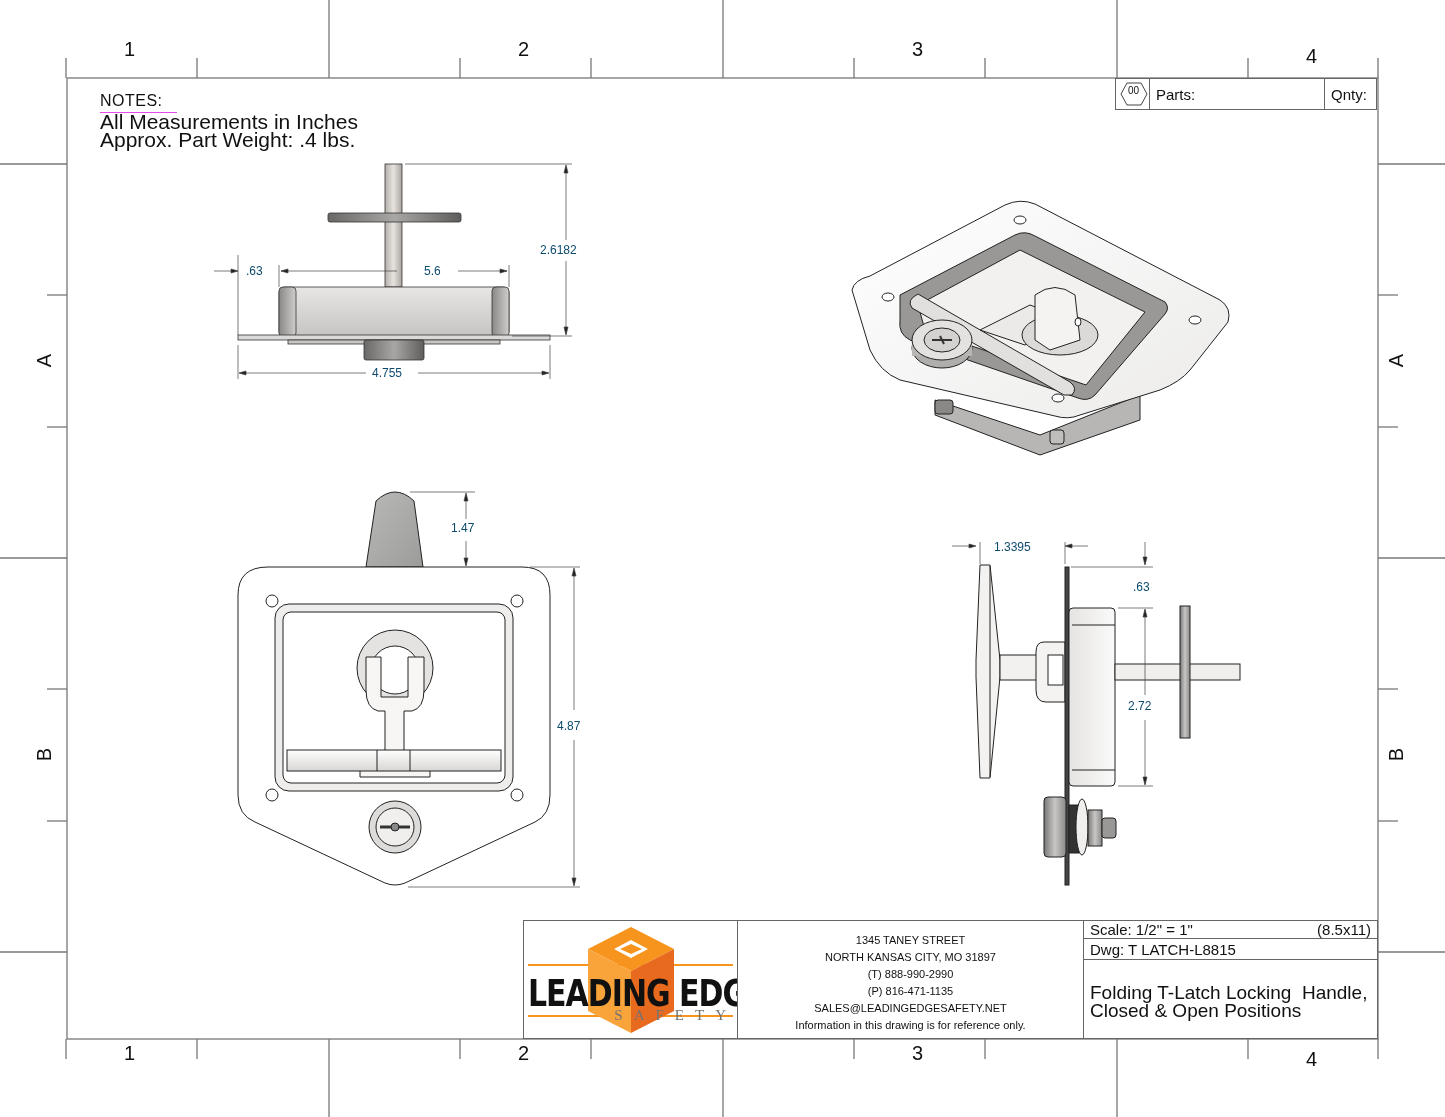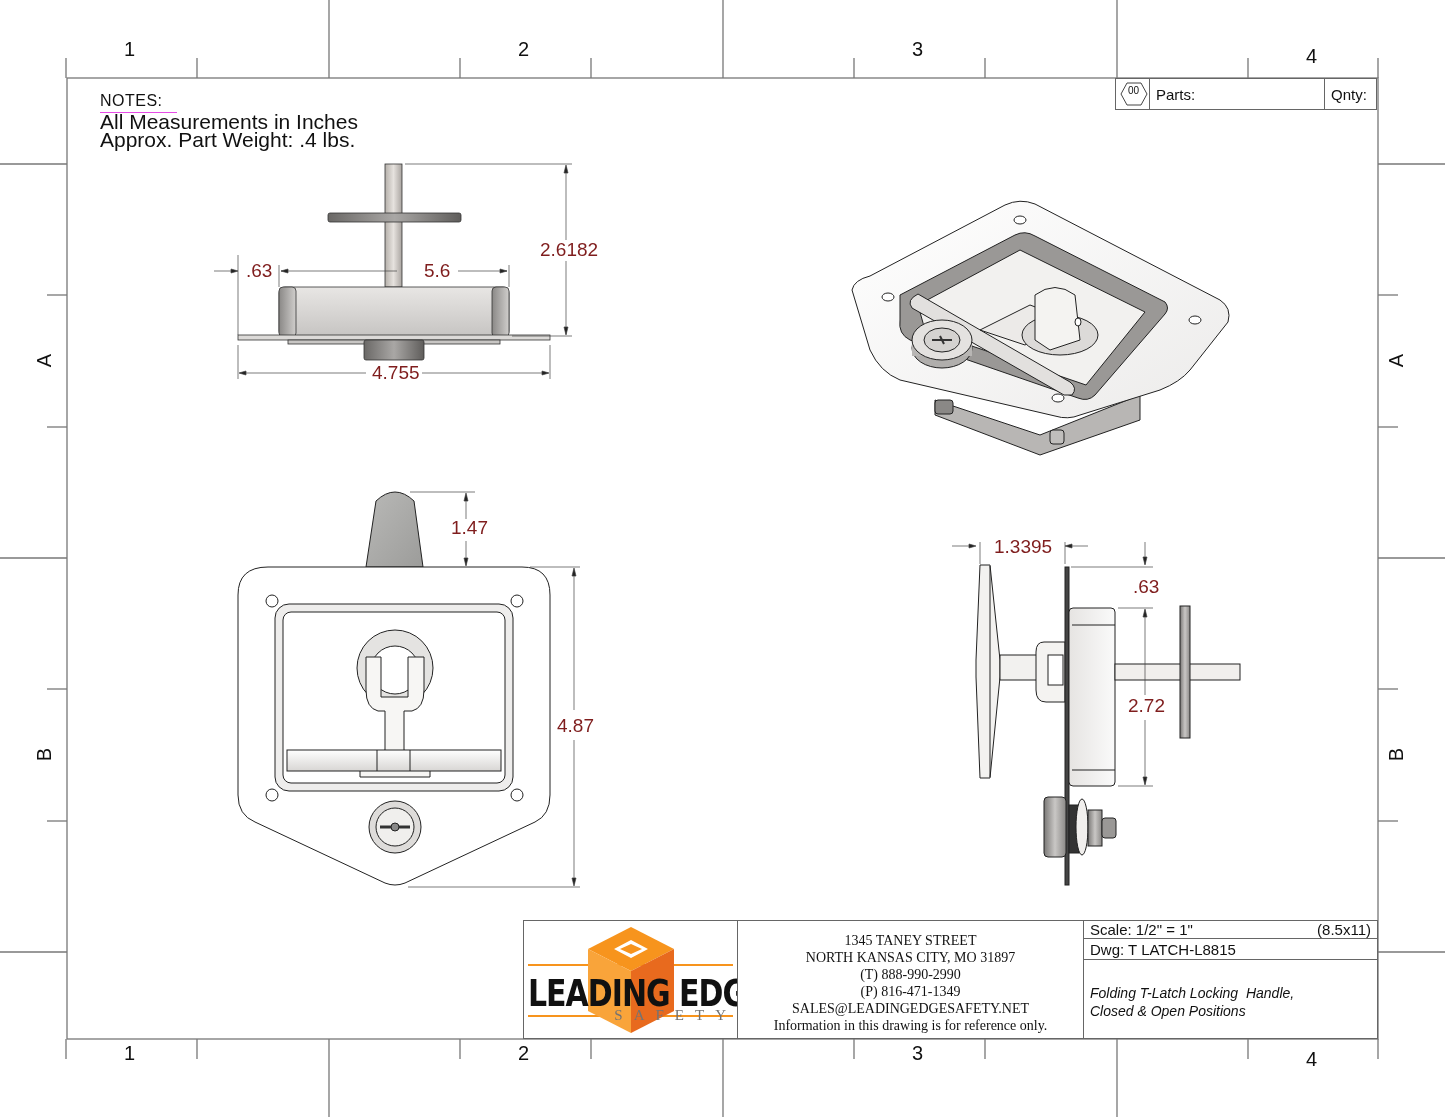--- a/index.html
+++ b/index.html
@@ -8,27 +8,27 @@
   .frame-svg{position:absolute;left:0;top:0;}
   .zone-num{position:absolute;font-size:20px;font-family:"Liberation Sans",sans-serif;color:#111;}
   .zone-letter{position:absolute;font-size:20px;font-family:"Liberation Sans",sans-serif;color:#111;transform:rotate(-90deg);}
   .zone-letter.right{transform:rotate(-90deg);}
   .notes{position:absolute;left:100px;top:90px;}
   .notes-title{font-size:16px;letter-spacing:0.5px;border-bottom:1px solid #e64ce6;display:inline-block;padding-right:14px;line-height:22px;font-family:"Liberation Sans",sans-serif;}
   .notes-line{font-size:21px;line-height:18px;font-family:"Liberation Sans",sans-serif;}
   .parts-table{position:absolute;left:1115px;top:78px;width:262px;height:32px;border:1px solid #666;display:flex;box-sizing:border-box;font-size:15px;font-family:"Liberation Sans",sans-serif;}
   .parts-table .cell{display:flex;align-items:center;border-right:1px solid #666;padding-left:6px;box-sizing:border-box;}
   .parts-table .cell:last-child{border-right:none;}
-  .dim{position:absolute;font-size:19px;font-family:"Liberation Sans",sans-serif;color:#7f1d1d;background:#fff;padding:0 2px;line-height:16px;}
+  .dim{position:absolute;font-size:12px;font-family:"Liberation Sans",sans-serif;color:#0c4a6e;background:#fff;padding:0 2px;line-height:16px;}
   .title-block{position:absolute;left:523px;top:920px;width:855px;height:119px;border:1px solid #666;box-sizing:border-box;display:flex;}
   .tb-logo{width:213px;border-right:1px solid #666;position:relative;overflow:hidden;}
-  .tb-address{width:346px;border-right:1px solid #666;text-align:center;font-size:14px;line-height:17px;padding-top:11px;box-sizing:border-box;font-family:Liberation Serif, serif;}
+  .tb-address{width:346px;border-right:1px solid #666;text-align:center;font-size:11px;line-height:17px;padding-top:11px;box-sizing:border-box;font-family:Liberation Sans, sans-serif;}
   .tb-info{flex:1;display:flex;flex-direction:column;font-family:"Liberation Sans",sans-serif;}
   .tb-row{border-bottom:1px solid #666;font-size:15px;padding:0 6px;box-sizing:border-box;display:flex;justify-content:space-between;align-items:center;}
-  .tb-desc{font-size:14px;line-height:18px;padding:24px 6px 0 6px;font-style:italic;}
+  .tb-desc{font-size:19px;line-height:18px;padding:24px 6px 0 6px;}
   .logo-text{position:absolute;left:4px;top:50px;font-family:"DejaVu Sans",sans-serif;font-weight:bold;font-size:30px;letter-spacing:-1px;color:#111;transform:scaleY(1.25);transform-origin:left top;white-space:nowrap;}
   .logo-sub{position:absolute;left:0;width:213px;top:86px;text-align:right;font-family:"Liberation Serif",serif;font-size:15px;letter-spacing:11px;color:#737373;}
 </style>
 </head>
 <body>
 
 <svg class="frame-svg" width="1445" height="1117">
   <g stroke="#777" stroke-width="1.3" fill="none">
     <rect x="67" y="78" width="1311" height="961"></rect>
 
@@ -321,21 +321,21 @@
       <polygon points="107,50 150,28 150,90 107,112" fill="#e86a1e"></polygon>
       <path d="M90,28 L107,19 L124,28 L107,37 Z M96,28 L107,23 L118,28 L107,33 Z" fill="#fff" fill-rule="evenodd"></path>
     </svg>
     <div class="logo-text">LEADING EDGE</div>
     <div class="logo-sub">SAFETY</div>
   </div>
   <div class="tb-address">
     <div>1345 TANEY STREET</div>
     <div>NORTH KANSAS CITY, MO 31897</div>
     <div>(T) 888-990-2990</div>
-    <div>(P) 816-471-1349</div>
+    <div>(P) 816-471-1135</div>
     <div>SALES@LEADINGEDGESAFETY.NET</div>
     <div style="white-space:nowrap;">Information in this drawing is for reference only.</div>
   </div>
   <div class="tb-info">
     <div class="tb-row" style="height:18px;">
       <span>Scale: 1/2" = 1"</span>
       <span>(8.5x11)</span>
     </div>
     <div class="tb-row" style="height:21px;">
       <span>Dwg: T LATCH-L8815</span>

